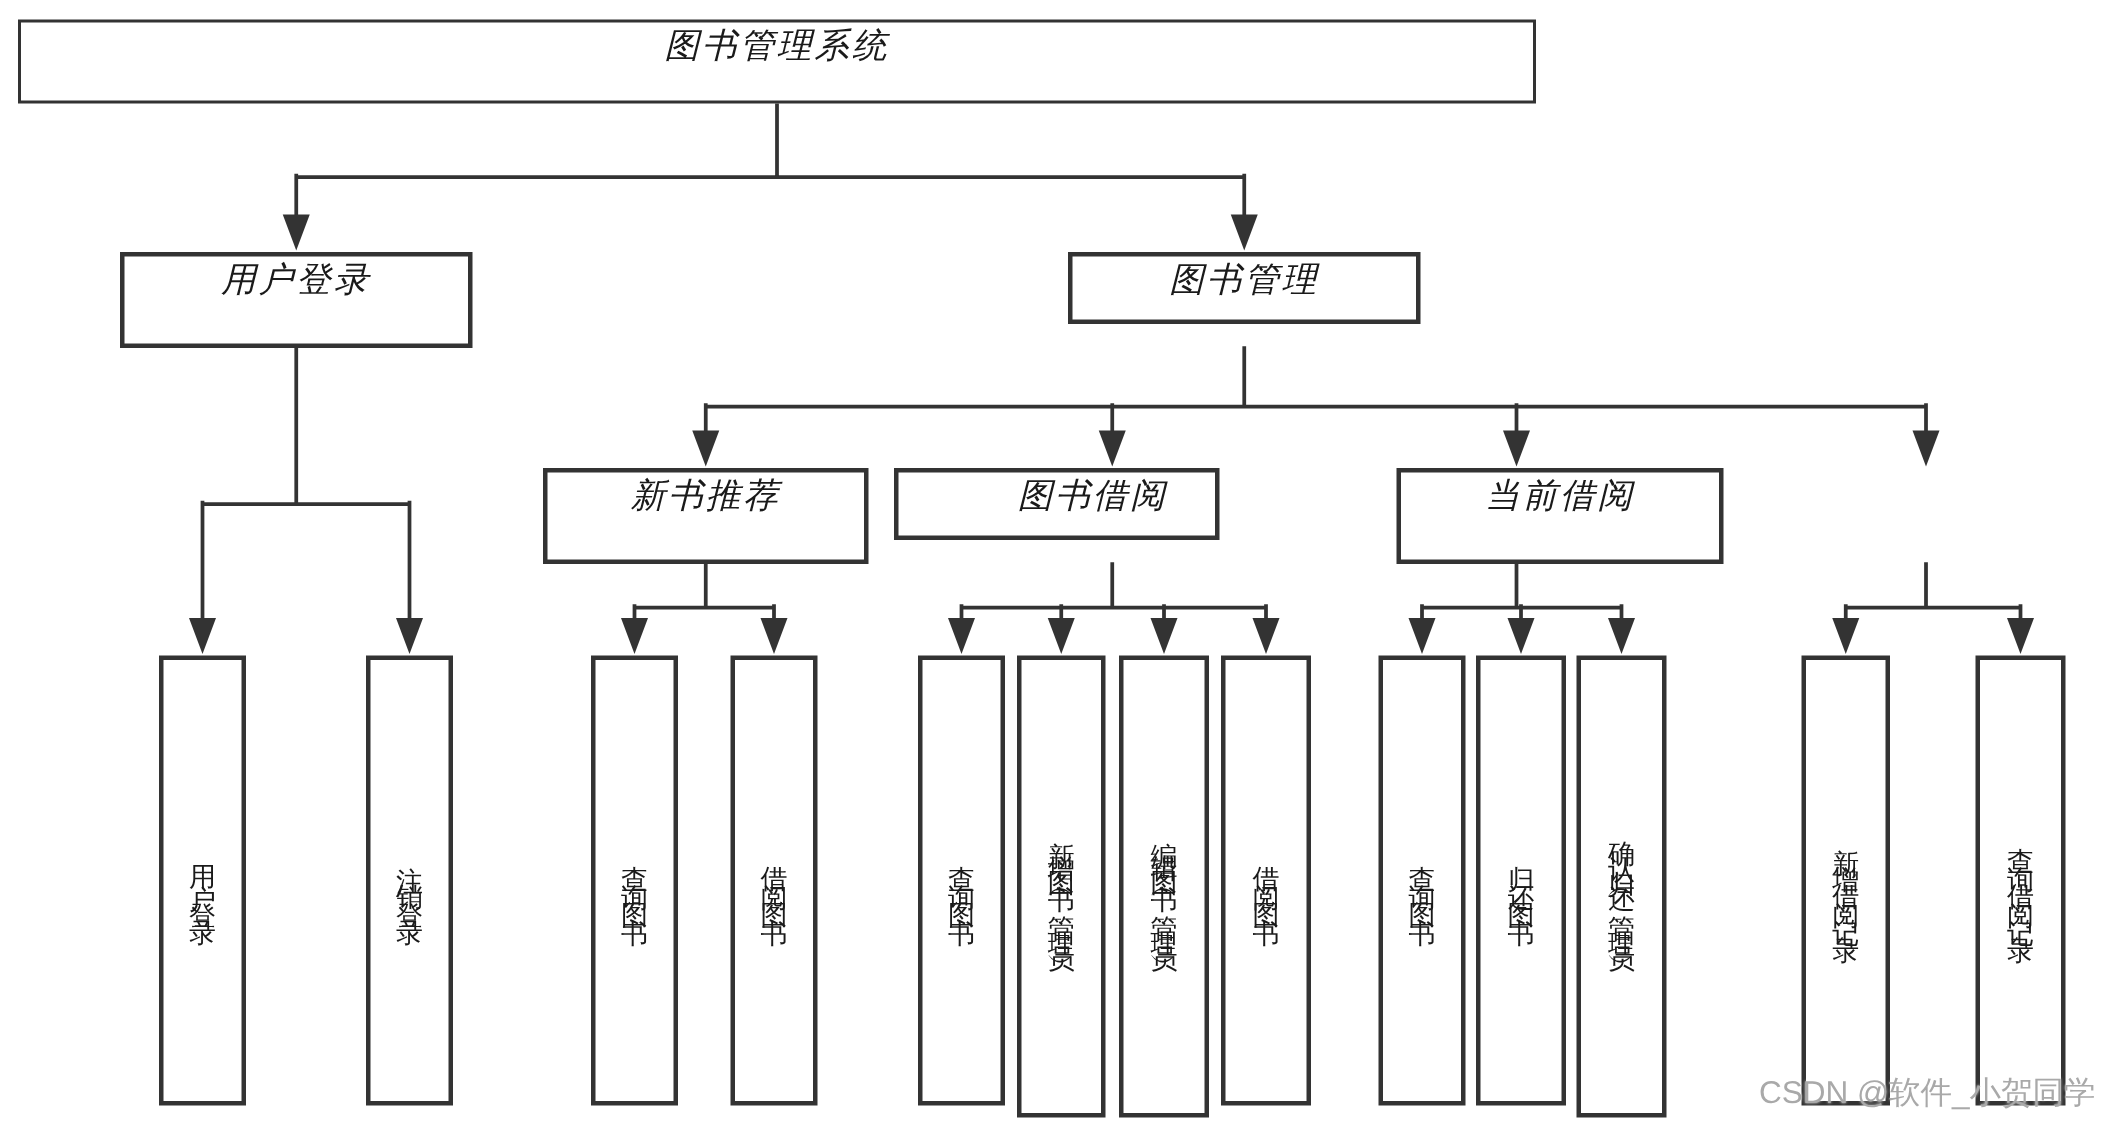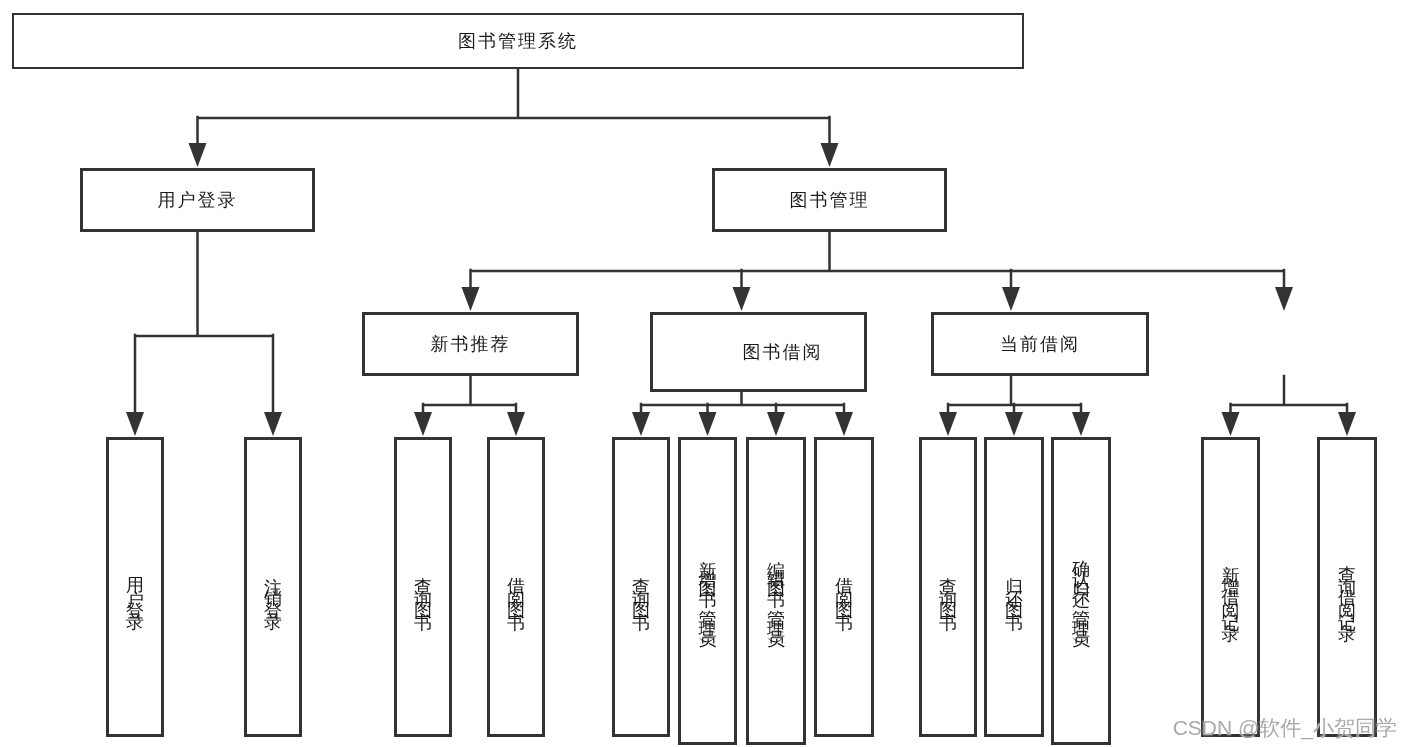--- a/index.html
+++ b/index.html
@@ -28,23 +28,24 @@
   }
   .connectors polygon{
     fill:var(--line);
     stroke:none;
   }
   .hbox{
     position:absolute;z-index:1;
     background:var(--background);
     border:3px solid var(--line);
     box-sizing:border-box;
-    display:flex;align-items:center;justify-content:center;
-    font-size:18px;letter-spacing:2px;
+    display:flex;align-items:flex-start;justify-content:center;
+    font-size:23px;letter-spacing:2px;
     white-space:nowrap;
+    font-style:italic;
   }
   .hbox.root{border-width:2px;}
   .vbox{
     position:absolute;z-index:1;
     background:var(--background);
     border:3px solid var(--line);
     box-sizing:border-box;
     display:flex;align-items:center;justify-content:center;
     overflow:hidden;
   }
@@ -121,28 +122,28 @@
     </g>
   </svg>
 
   <div class="hbox root" style="left:12px;top:13px;width:1012px;height:56px;">
     <span>图书管理系统</span>
   </div>
 
   <div class="hbox" style="left:80px;top:168px;width:235px;height:64px;">
     <span>用户登录</span>
   </div>
-  <div class="hbox" style="left:712px;top:168px;width:235px;height:64px;">
+  <div class="hbox" style="left:712px;top:168px;width:235px;height:48px;">
     <span>图书管理</span>
   </div>
 
   <div class="hbox" style="left:362px;top:312px;width:217px;height:64px;">
     <span>新书推荐</span>
   </div>
-  <div class="hbox" style="left:650px;top:312px;width:217px;height:80px;padding-left:48px;">
+  <div class="hbox" style="left:596px;top:312px;width:217px;height:48px;padding-left:48px;">
     <span>图书借阅</span>
   </div>
   <div class="hbox" style="left:902px;top:312px;width:218px;height:64px;margin-left:29px;">
     <span>当前借阅</span>
   </div>
 
   <div class="vbox" style="left:106px;top:437px;width:58px;height:300px;">
     <span class="vtext">用户登录</span>
   </div>
   <div class="vbox" style="left:244px;top:437px;width:58px;height:300px;">

